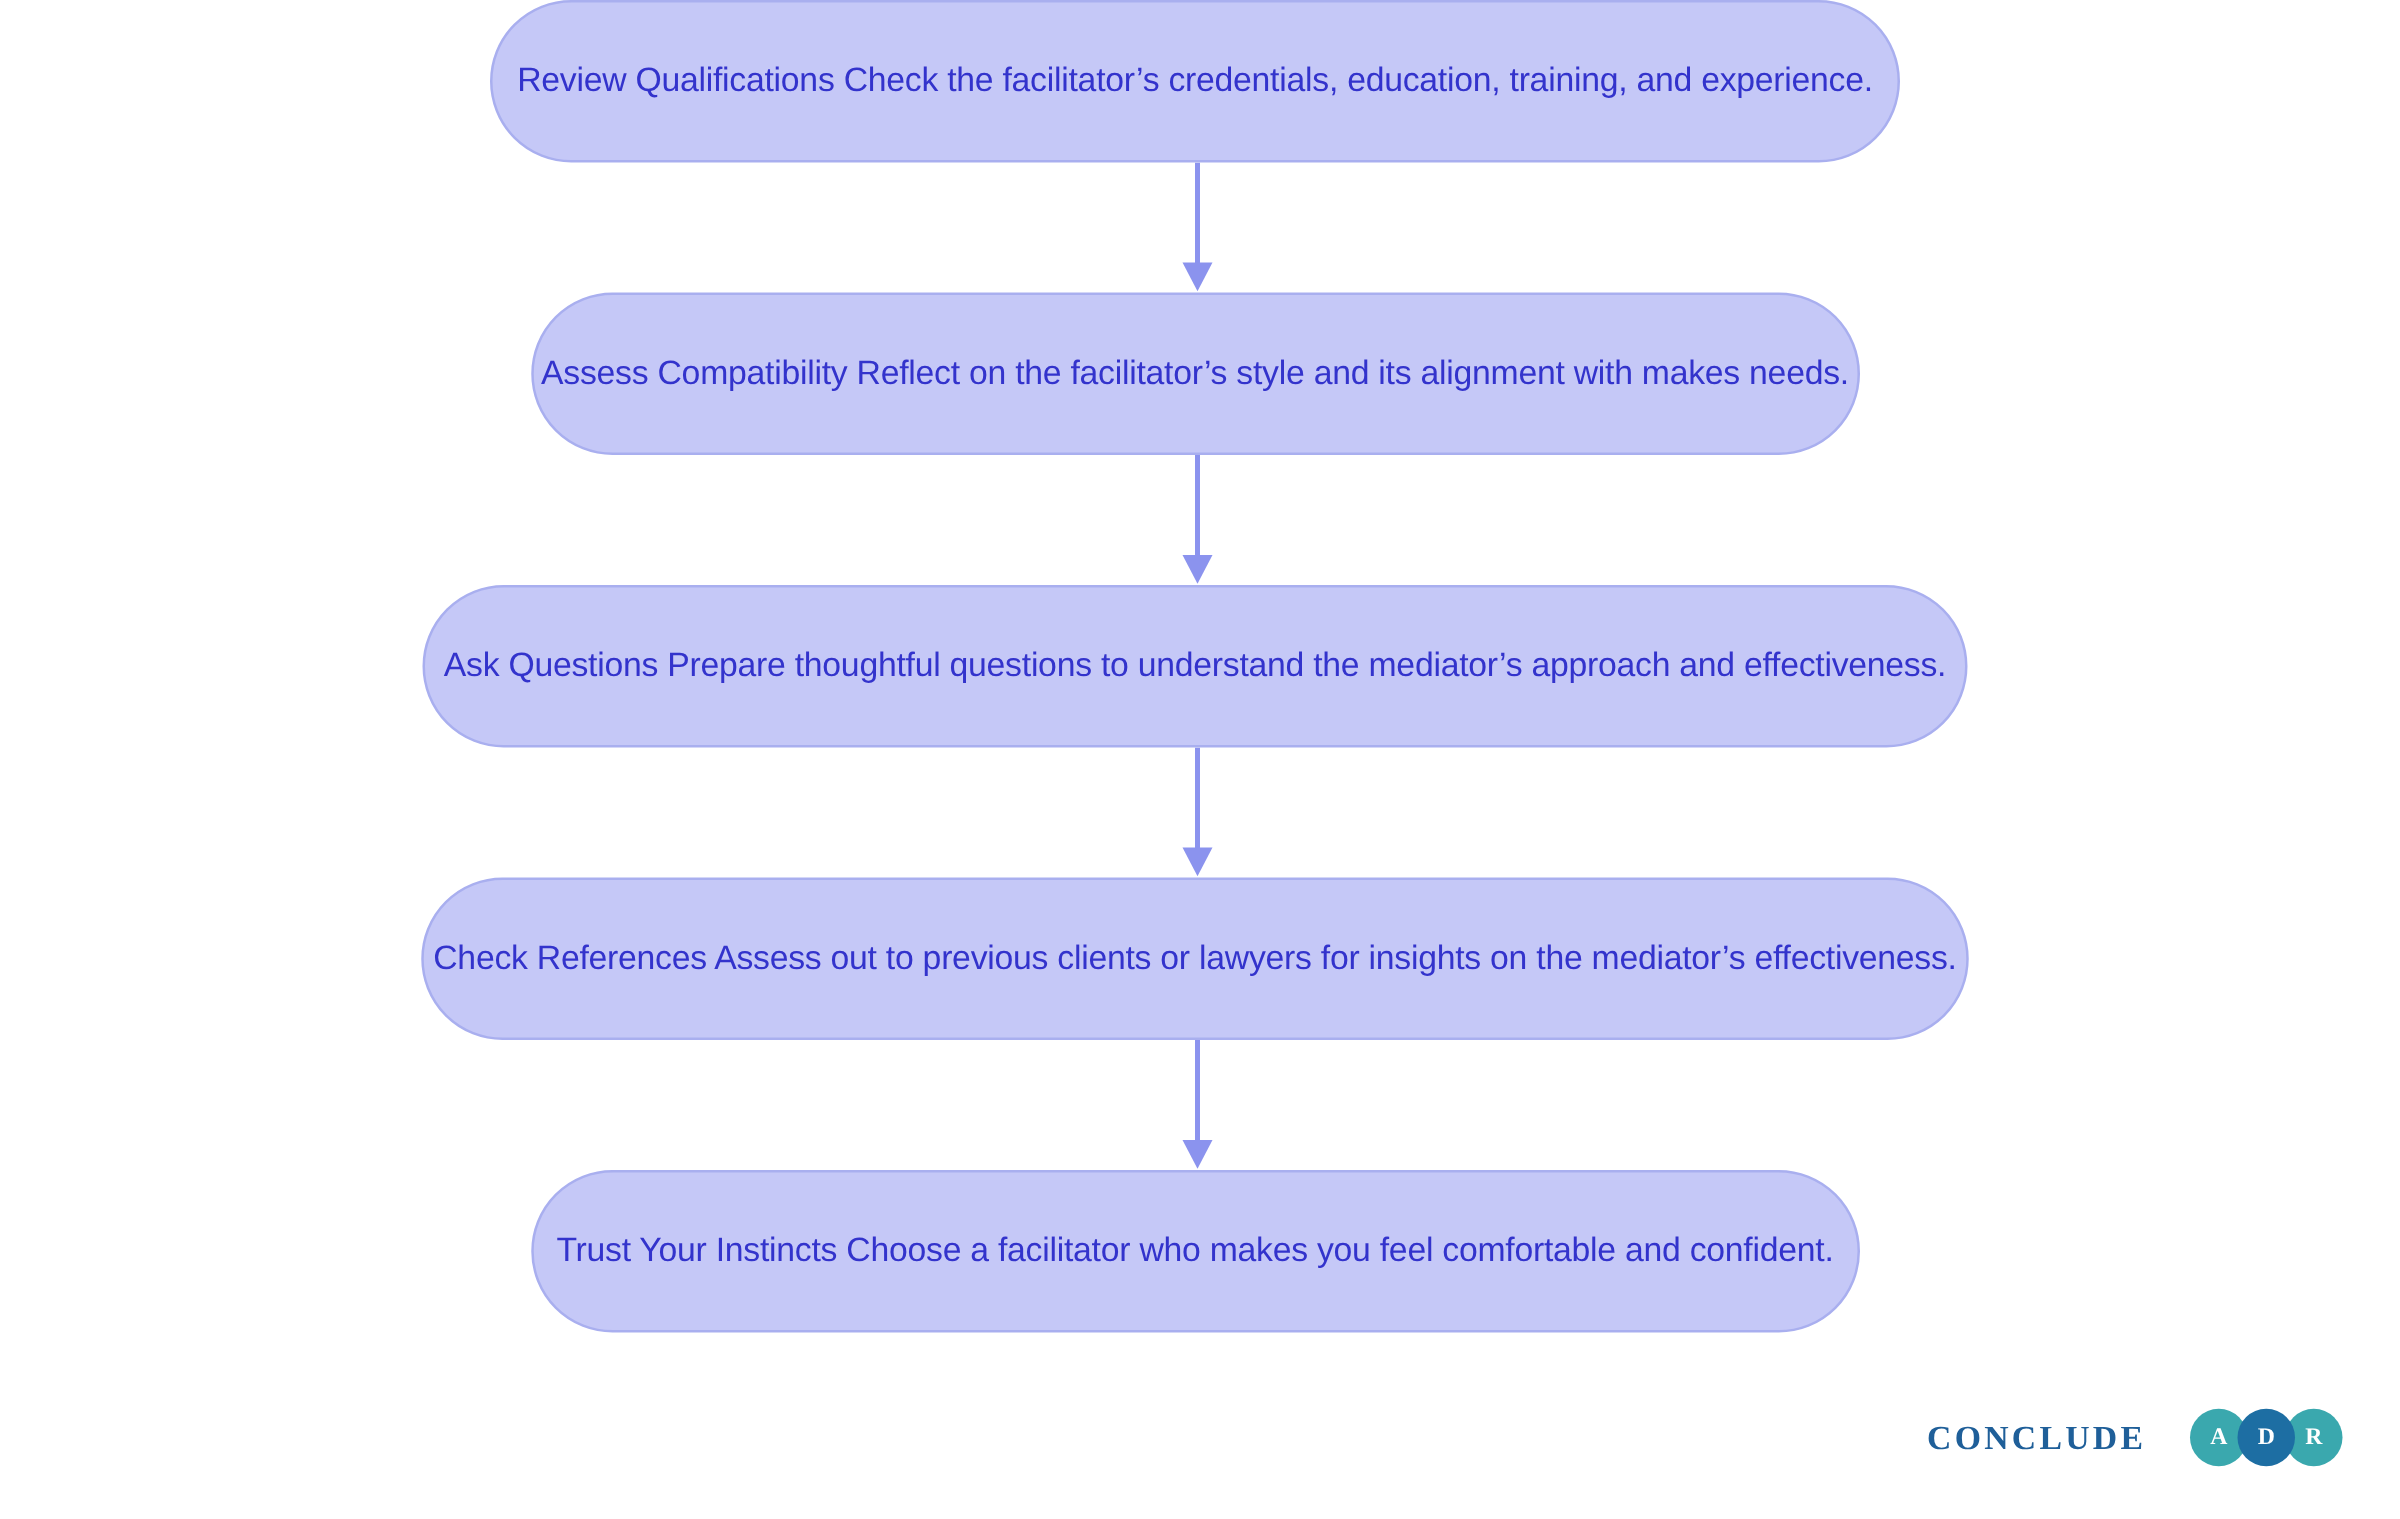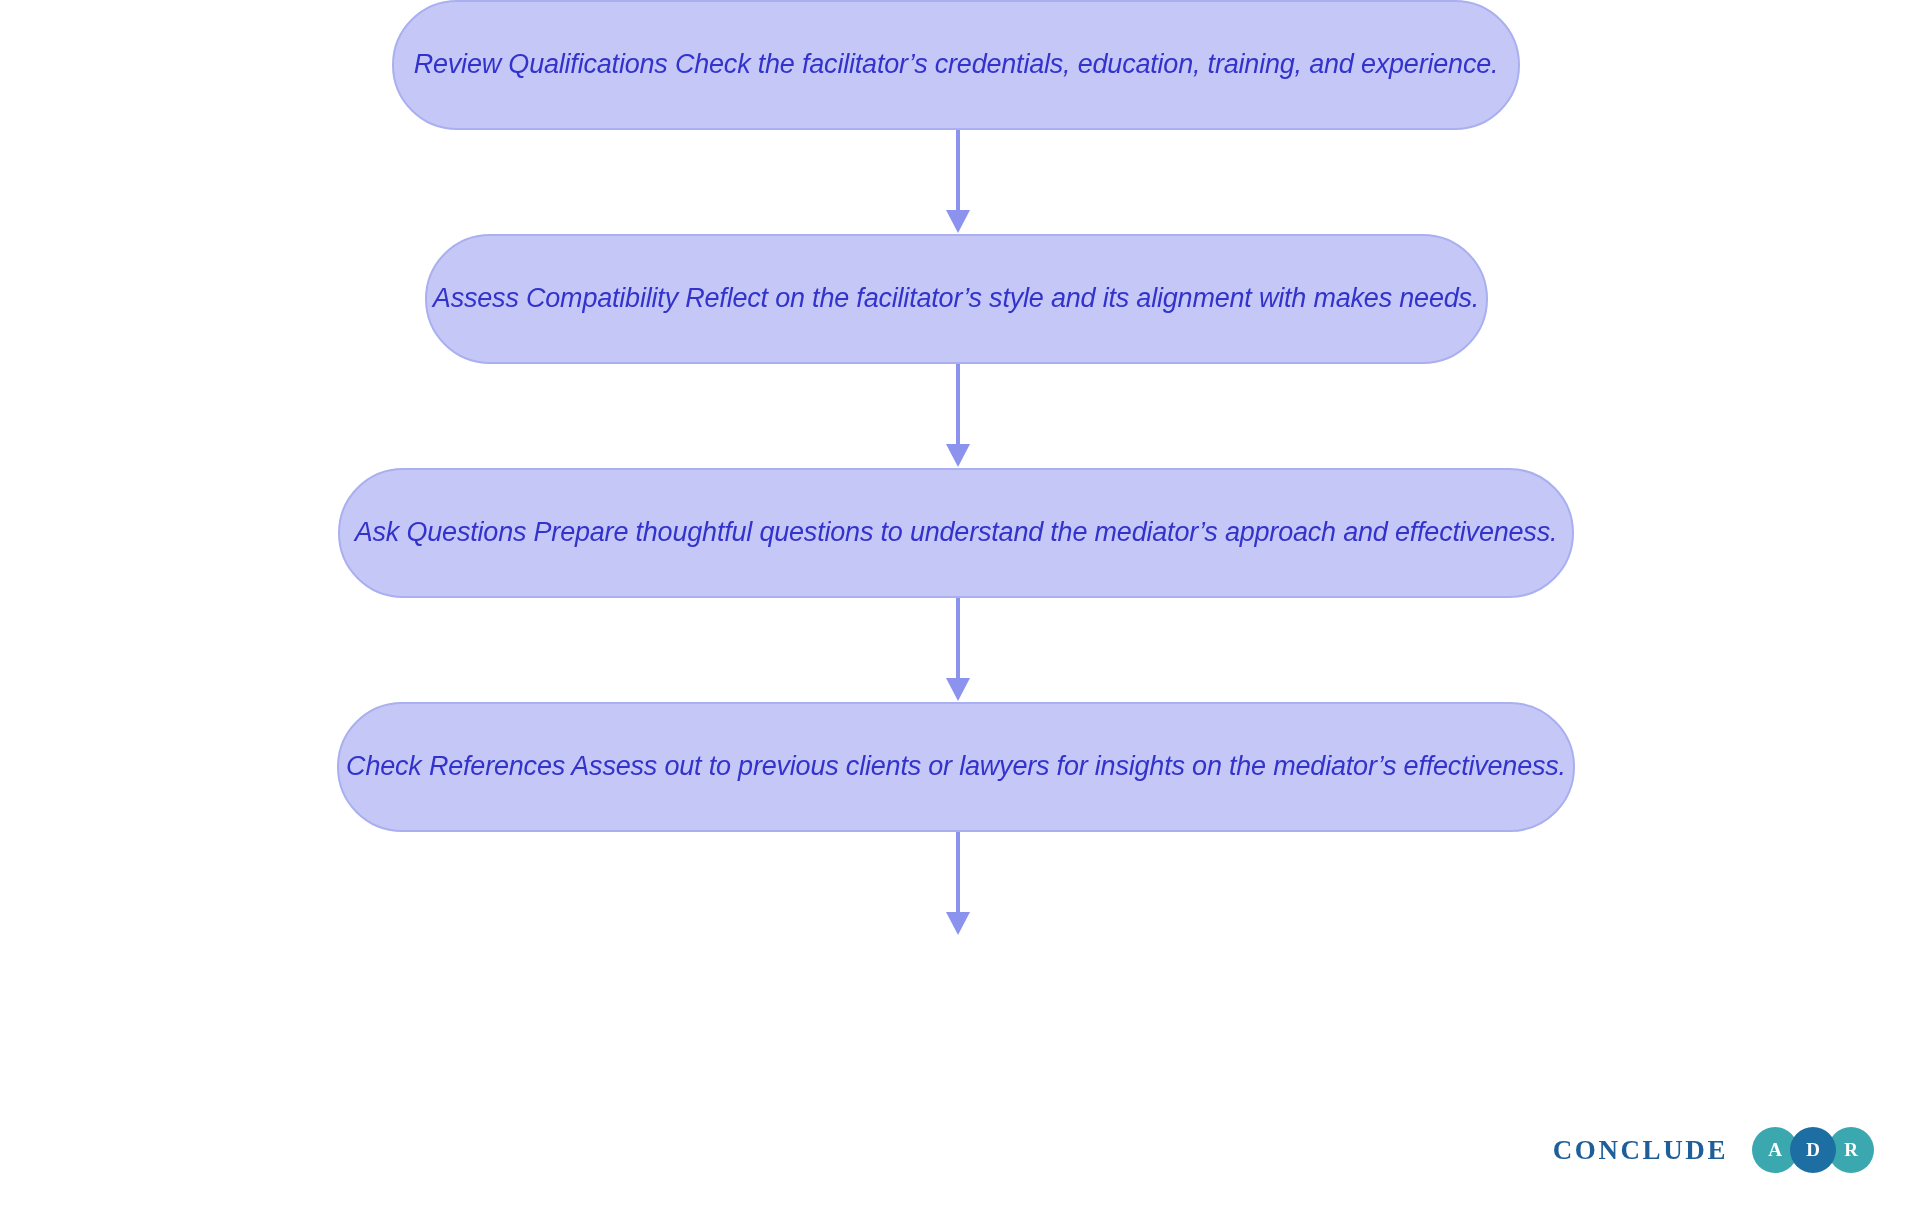--- a/index.html
+++ b/index.html
@@ -52,21 +52,20 @@
     line-height: 1.15;
     letter-spacing: -0.2px;
     white-space: nowrap;
     display: flex;
     align-items: center;
     justify-content: center;
     padding: 0 46px;
     height: 130px;
     position: relative;
     margin-left: -8px;
-    font-style: italic;
   }
 
   .node-label {
     display: block;
     text-align: center;
   }
 
   
   .connector {
     position: relative;
@@ -81,21 +80,21 @@
     display: block;
   }
 
   
   .brand {
     position: absolute;
     right: 46px;
     bottom: 42px;
     display: flex;
     align-items: center;
-    gap: 0px;
+    gap: 11px;
   }
   .brand-word {
     font-family: "Liberation Serif", serif;
     font-weight: 700;
     font-size: 27px;
     letter-spacing: 2.6px;
     color: #1f5f99;
     margin-right: 24px;
     white-space: nowrap;
   }
@@ -171,20 +170,25 @@
       </div>
     </div>
 
     <div class="connector">
       <svg class="conn-svg" width="40" height="104" viewBox="0 0 40 104">
         <line x1="20" y1="0" x2="20" y2="82" stroke="#8b93ee" stroke-width="4"></line>
         <polygon points="8,80 32,80 20,103" fill="#8b93ee"></polygon>
       </svg>
     </div>
 
+    <div class="node-slot">
+      <div class="node" style="width:1063px">
+        <span class="node-label">Trust Your Instincts Choose a facilitator who makes you feel comfortable and confident.</span>
+      </div>
+    </div>
 
   </div>
 
   <div class="brand">
     <span class="brand-word">CONCLUDE</span>
     <span class="brand-circles">
       <span class="brand-circle c-a">A</span>
       <span class="brand-circle c-d">D</span>
       <span class="brand-circle c-r">R</span>
     </span>

